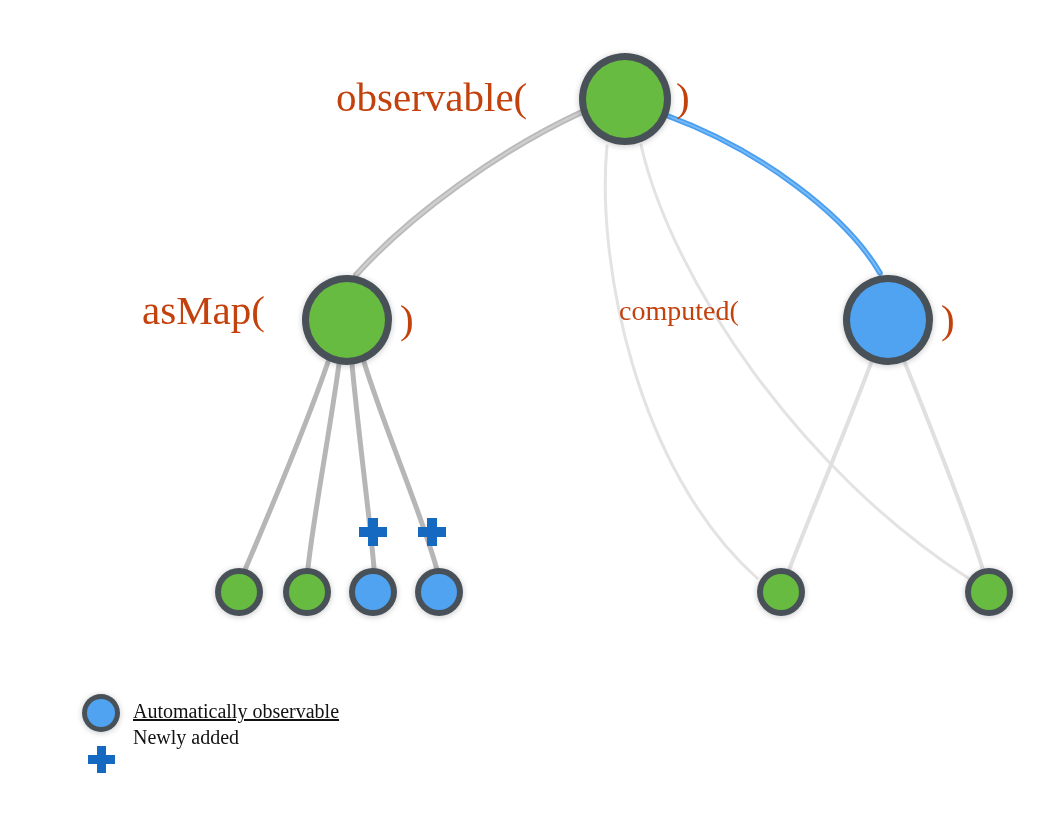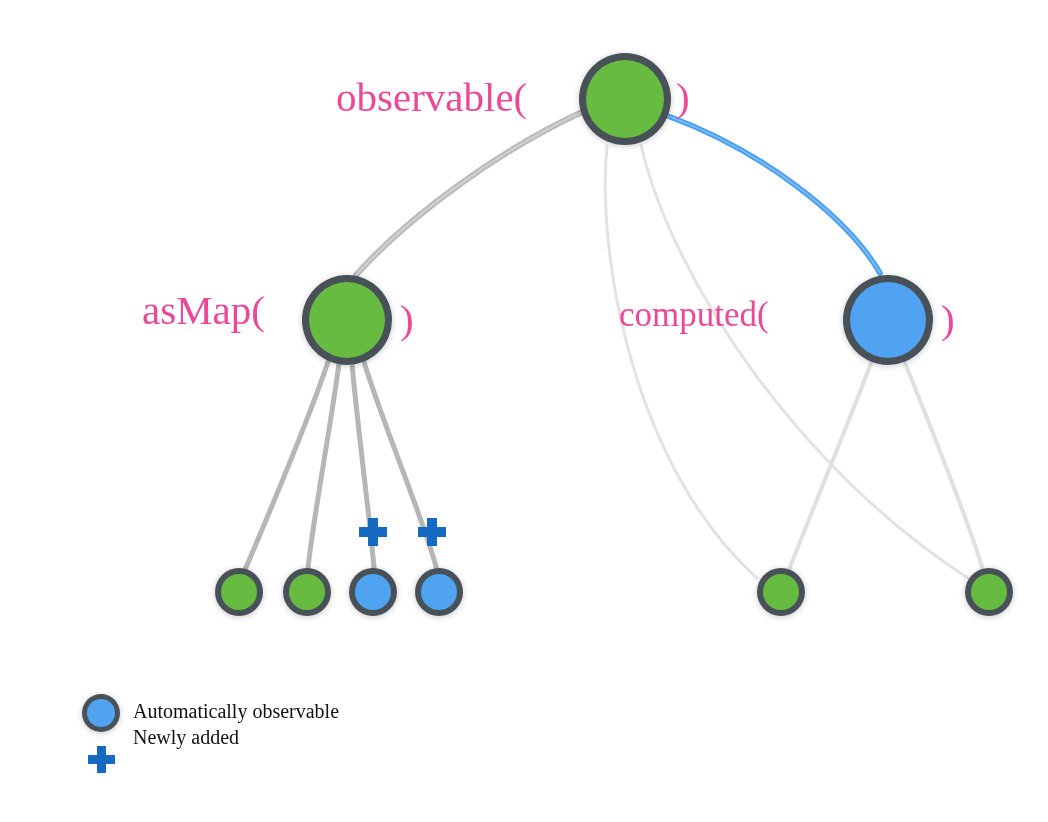--- a/index.html
+++ b/index.html
@@ -17,21 +17,21 @@
   #canvas {
     position: absolute;
     top: 0;
     left: 0;
     width: 1048px;
     height: 822px;
   }
   .node-label {
     position: absolute;
     font-family: "Liberation Serif", "DejaVu Serif", serif;
-    color: #ec4899;
+    color: #c2410c;
     white-space: nowrap;
     user-select: none;
   }
   .legend-label {
     position: absolute;
     font-family: "Liberation Serif", "DejaVu Serif", serif;
     color: #111111;
     white-space: nowrap;
     user-select: none;
   }
@@ -143,17 +143,17 @@
     </g>
   </g>
 </svg>
 
 <div class="node-label" style="left:336px; top:73px; font-size:41px;">observable(</div>
 <div class="node-label" style="left:676px; top:73px; font-size:41px;">)</div>
 
 <div class="node-label" style="left:142px; top:286px; font-size:41px;">asMap(</div>
 <div class="node-label" style="left:400px; top:295px; font-size:41px;">)</div>
 
-<div class="node-label" style="left:619px; top:295px; font-size:35px;text-align:right;">computed(</div>
+<div class="node-label" style="left:619px; top:295px; font-size:28px;text-align:right;">computed(</div>
 <div class="node-label" style="left:941px; top:295px; font-size:41px;">)</div>
 
-<div class="legend-label" style="left:133px; top:700px; font-size:20px;">Automatically observable</div>
+<div class="legend-label" style="left:133px; top:700px; font-size:20px;text-decoration:underline;">Automatically observable</div>
 <div class="legend-label" style="left:133px; top:726px; font-size:20px;">Newly added</div>
 
 </body></html>

